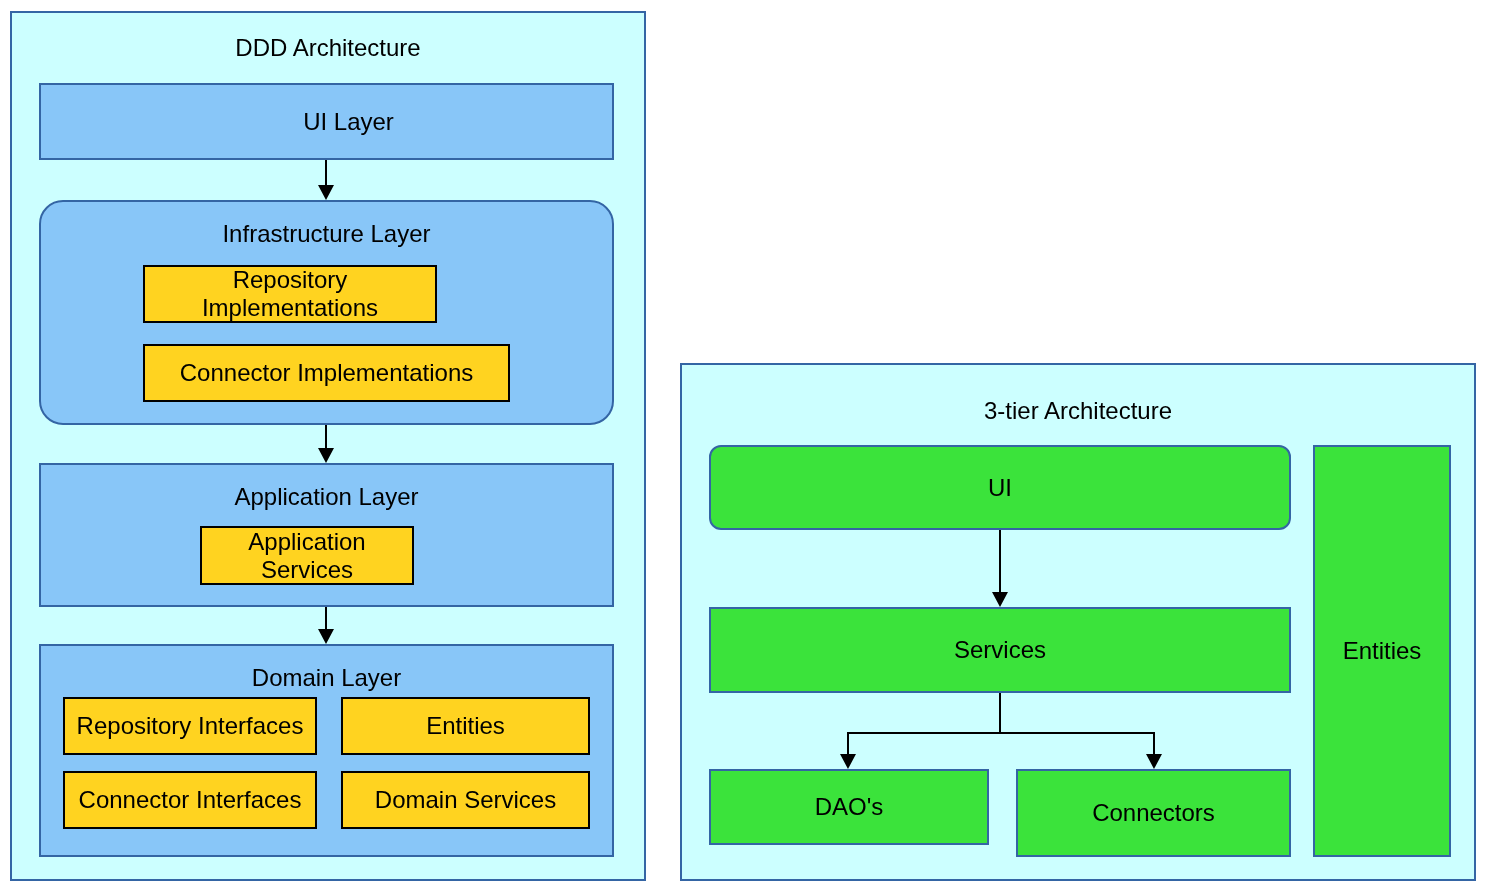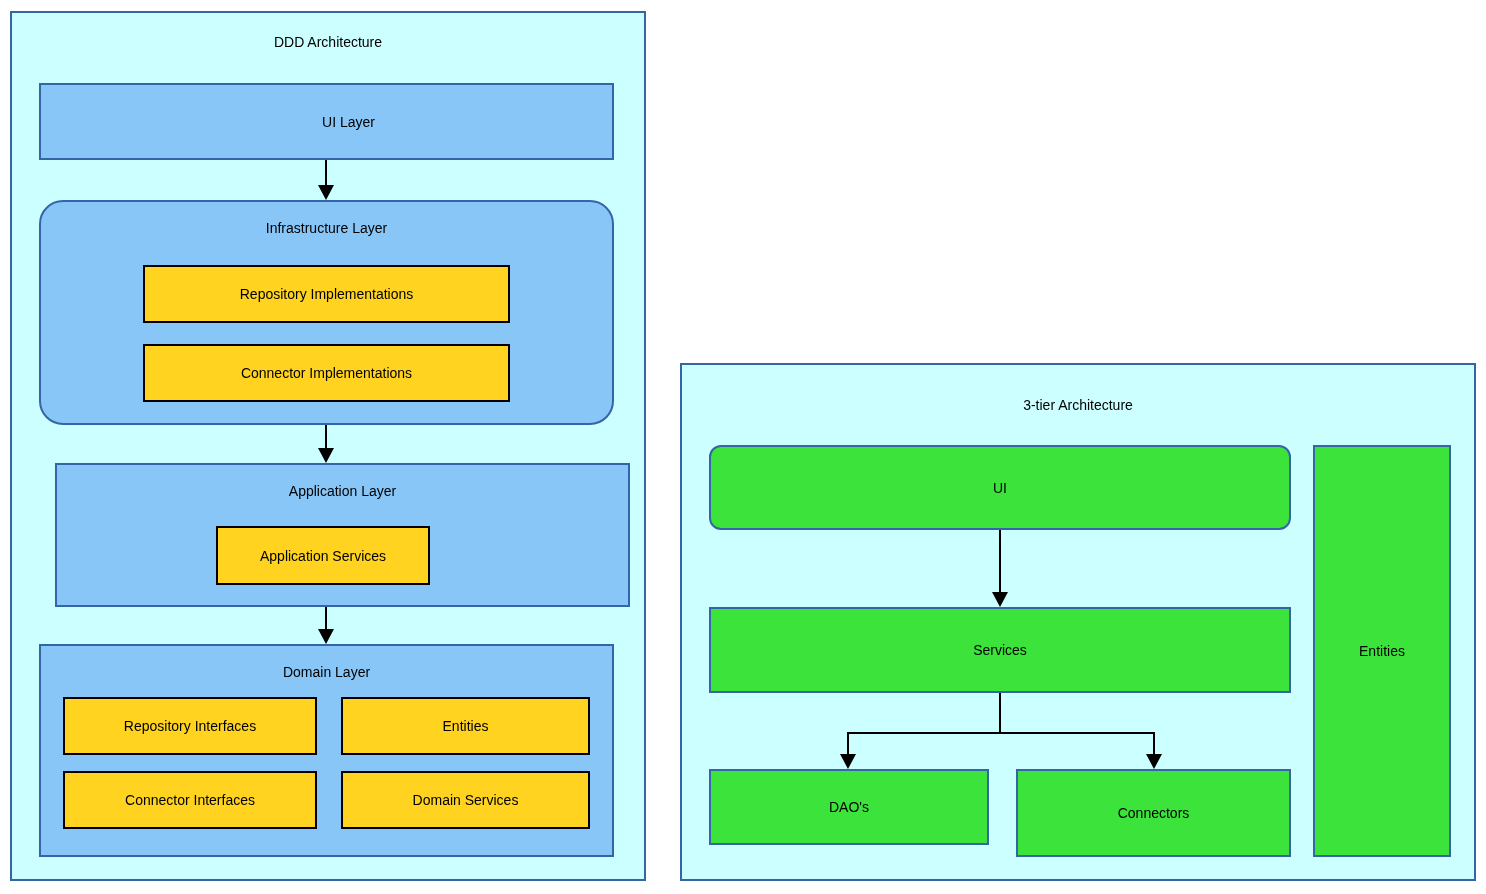--- a/index.html
+++ b/index.html
@@ -1,21 +1,21 @@
 <!DOCTYPE html>
 <html style="--page-bg: #ffffff; --panel-fill: #ccffff; --panel-border: #3465a4; --layer-fill: #88c6f8; --layer-border: #3465a4; --component-fill: #ffd320; --component-border: #000000; --tier-fill: #3be33b; --tier-border: #3465a4; --arrow: #000000; --text: #000000;"><head>
 <meta charset="utf-8">
 <style>
   html, body { margin: 0; padding: 0; background: #ffffff; }
   .canvas {
     position: relative;
     width: 1486px; height: 894px;
     background: var(--page-bg, #ffffff);
     font-family: "Liberation Sans", sans-serif;
-    font-size: 14px;
+    font-size: 24px;
     color: var(--text, #000000);
     overflow: hidden;
   }
   .panel {
     position: absolute;
     background: var(--panel-fill, #ccffff);
     border: 2px solid var(--panel-border, #3465a4);
     box-sizing: border-box;
   }
   .panel-title { position: absolute; left: 0; right: 0; text-align: center; }
@@ -53,25 +53,25 @@
     border-top: 15px solid var(--arrow, #000000);
   }
 
   
   #ddd-panel   { left: 10px;  top: 11px;  width: 636px; height: 870px; }
   #ddd-title   { top: 21px; }
   #ddd-ui      { left: 27px;  top: 70px;  width: 575px; height: 77px; }
   #ddd-a1-line { left: 313px; top: 147px; height: 26px; }
   #ddd-a1-head { left: 306px; top: 172px; }
   #ddd-infra   { left: 27px;  top: 187px; width: 575px; height: 225px; border-radius: 24px; }
-  #ddd-repo-impl { left: 102px; top: 63px;  width: 367px; height: 58px; }
+  #ddd-repo-impl { left: 102px; top: 63px;  width: 294px; height: 58px; }
   #ddd-conn-impl { left: 102px; top: 142px; width: 367px; height: 58px; }
   #ddd-a2-line { left: 313px; top: 412px; height: 24px; }
   #ddd-a2-head { left: 306px; top: 435px; }
-  #ddd-app     { left: 27px;  top: 450px; width: 575px; height: 144px; margin-left: 16px; }
+  #ddd-app     { left: 27px;  top: 450px; width: 575px; height: 144px; }
   #ddd-app-svc { left: 159px; top: 61px;  width: 214px; height: 59px; }
   #ddd-a3-line { left: 313px; top: 594px; height: 23px; }
   #ddd-a3-head { left: 306px; top: 616px; }
   #ddd-domain  { left: 27px;  top: 631px; width: 575px; height: 213px; }
   #ddd-repo-intf { left: 22px;  top: 51px;  width: 254px; height: 58px; }
   #ddd-entities  { left: 300px; top: 51px;  width: 249px; height: 58px; }
   #ddd-conn-intf { left: 22px;  top: 125px; width: 254px; height: 58px; }
   #ddd-dom-svc   { left: 300px; top: 125px; width: 249px; height: 58px; }
 
   

